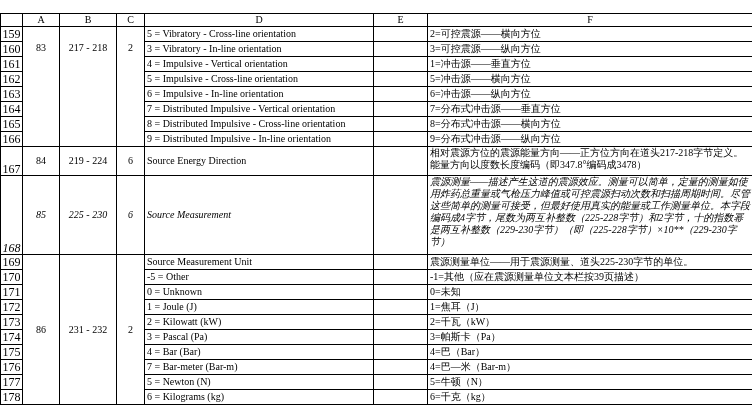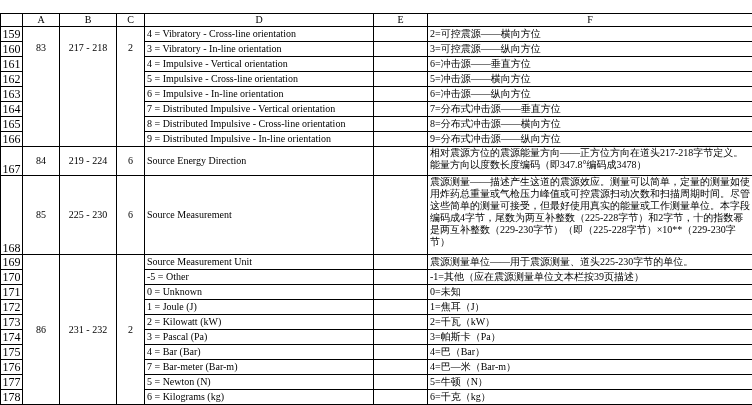--- a/index.html
+++ b/index.html
@@ -22,21 +22,21 @@
     padding:0 2px;
     font-size:10px;
     line-height:12px;
     vertical-align:middle;
     overflow:hidden;
     word-break:break-all;
   }
   tr.hdr td{height:12px;text-align:center;font-size:10px;padding:0;}
   tr.rs td{height:14px;}
   tr.rd td{height:28px;}
-  tr.rt td{height:78px;}
+  tr.rt td{height:78px;font-style:italic;}
   td.rn{text-align:center;font-size:12px;padding:0 1px;}
   tr.rd td.rn, tr.rt td.rn{vertical-align:bottom;}
   td.ctr{text-align:center;border-radius:13px;}
   td.g83{vertical-align:top;padding-top:15px;text-align:center;}
   td.g86{text-align:center;margin-left:12px;}
   td.cd{text-align:left;}
   td.cf{text-align:left;line-height:12px;}
   td.vtop{vertical-align:top;margin-left:24px;}
 </style>
 </head>
@@ -62,35 +62,35 @@
   <td>D</td>
   <td>E</td>
   <td>F</td>
 </tr>
 
 <tr class="rs">
   <td class="rn">159</td>
   <td class="g83" rowspan="8">83</td>
   <td class="g83" rowspan="8">217 - 218</td>
   <td class="g83" rowspan="8">2</td>
-  <td class="cd">4 = Vibratory - Cross-line orientation</td>
+  <td class="cd">5 = Vibratory - Cross-line orientation</td>
   <td></td>
   <td class="cf">2=可控震源——横向方位</td>
 </tr>
 <tr class="rs">
   <td class="rn">160</td>
   <td class="cd">3 = Vibratory - In-line orientation</td>
   <td></td>
   <td class="cf">3=可控震源——纵向方位</td>
 </tr>
 <tr class="rs">
   <td class="rn">161</td>
   <td class="cd">4 = Impulsive - Vertical orientation</td>
   <td></td>
-  <td class="cf">6=冲击源——垂直方位</td>
+  <td class="cf">1=冲击源——垂直方位</td>
 </tr>
 <tr class="rs">
   <td class="rn">162</td>
   <td class="cd">5 = Impulsive - Cross-line orientation</td>
   <td></td>
   <td class="cf">5=冲击源——横向方位</td>
 </tr>
 <tr class="rs">
   <td class="rn">163</td>
   <td class="cd">6 = Impulsive - In-line orientation</td>

